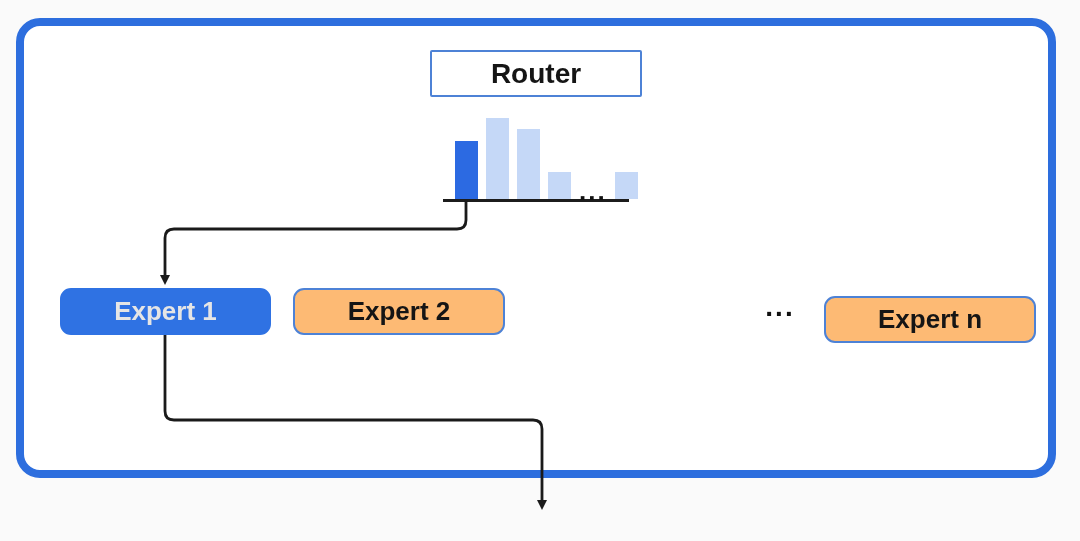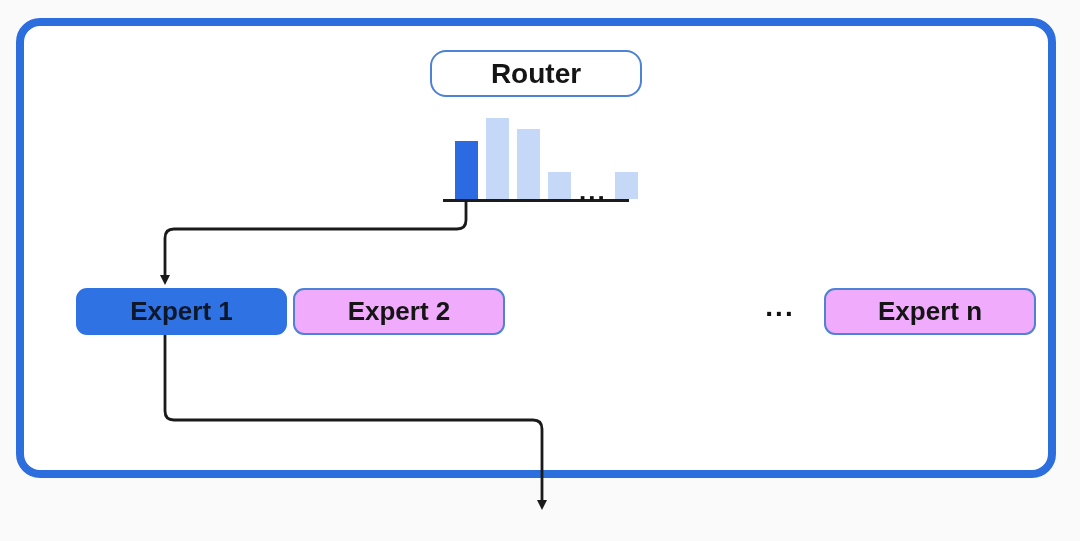--- a/index.html
+++ b/index.html
@@ -32,21 +32,21 @@
   
   .router-box {
     position: absolute;
     left: 430px;
     top: 50px;
     width: 212px;
     height: 47px;
     box-sizing: border-box;
     background: #ffffff;
     border: 2px solid var(--box-border, #4d82d6);
-    border-radius: 16px;
+    border-radius: 2px;
     display: flex;
     align-items: center;
     justify-content: center;
     font-size: 28px;
     font-weight: 700;
     color: #151515;
     z-index: 3;
   }
   
   .dist-chart {
@@ -85,41 +85,40 @@
     transform: translateY(-3px);
     align-self: flex-end;
   }
   
   .expert-box {
     position: absolute;
     top: 288px;
     width: 212px;
     height: 47px;
     box-sizing: border-box;
-    background: #f0abfc;
+    background: #fdba74;
     border: 2px solid var(--box-border, #4d82d6);
     border-radius: 11px;
     display: flex;
     align-items: center;
     justify-content: center;
     font-size: 26px;
     font-weight: 700;
     color: #151515;
     z-index: 3;
   }
   .expert-box.selected {
     background: var(--selected-fill, #2f72e3);
     border-color: var(--selected-fill, #2f72e3);
-    color: #0f172a;
-    margin-left: 16px;
+    color: #e5e5e5;
   }
   .expert-1 { left: 60px;  width: 211px; }
   .expert-2 { left: 293px; }
   .expert-3 { left: 527px; }
-  .expert-n { left: 824px; }
+  .expert-n { left: 824px; margin-top: 8px; }
   .experts-ellipsis {
     position: absolute;
     left: 756px;
     top: 288px;
     width: 48px;
     height: 47px;
     display: flex;
     align-items: center;
     justify-content: center;
     font-weight: 800;

